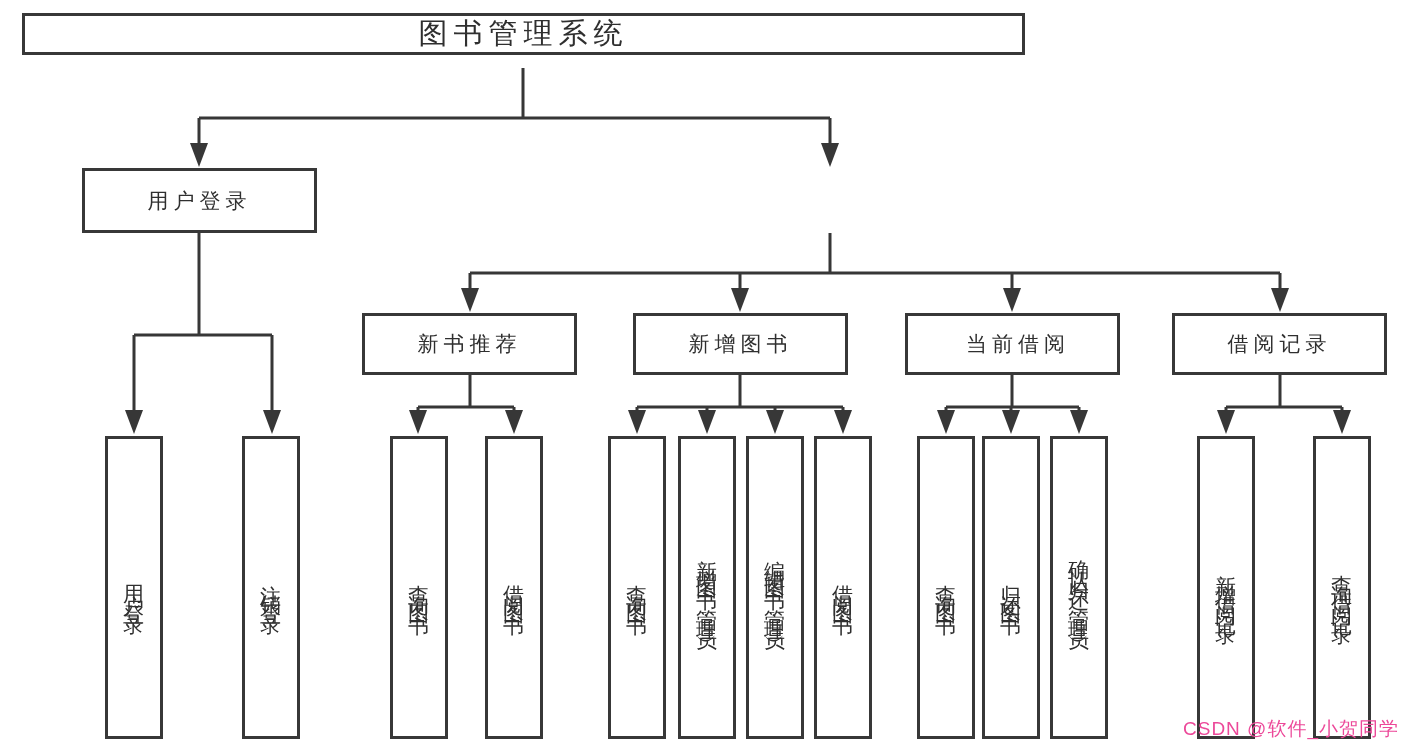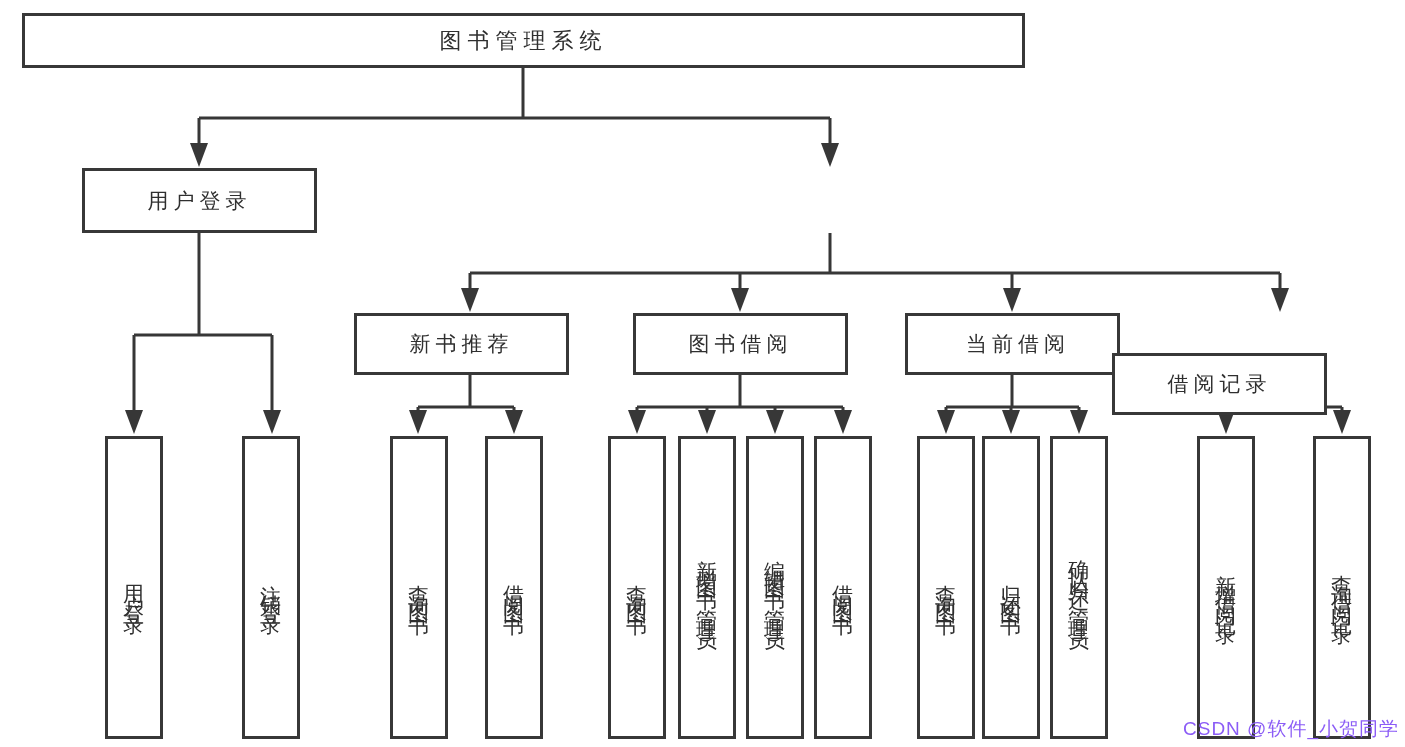--- a/index.html
+++ b/index.html
@@ -24,22 +24,22 @@
     color: #2f2f2f;
     display: flex;
     align-items: center;
     justify-content: center;
     text-align: center;
     letter-spacing: 5px;
     white-space: nowrap;
   }
   .node-root {
     left: 22px; top: 13px;
-    width: 1003px; height: 55px;
-    font-size: 22px;
+    width: 1003px; height: 42px;
+    font-size: 29px;
     letter-spacing: 6px;
   }
   .node-l2 {
     width: 235px; height: 65px;
     top: 168px;
     font-size: 21px;
   }
   .node-l3 {
     width: 215px; height: 62px;
     top: 313px;
@@ -58,21 +58,21 @@
     justify-content: center;
     writing-mode: vertical-rl;
     font-size: 21px;
     letter-spacing: 10px;
     line-height: 1;
   }
   .watermark {
     position: absolute;
     left: 1183px; top: 716px;
     font-size: 19px;
-    color: #8b5cf6;
+    color: #ec4899;
     letter-spacing: 1px;
     z-index: 5;
     white-space: nowrap;
   }
 </style>
 </head>
 <body>
 
 <div class="stage">
 
@@ -137,24 +137,24 @@
     <g fill="#373737" stroke="none">
       <polygon points="1217,410 1235,410 1226,434"></polygon>
       <polygon points="1333,410 1351,410 1342,434"></polygon>
     </g>
   </svg>
 
   <div class="node node-root">图书管理系统</div>
 
   <div class="node node-l2" style="left:82px;">用户登录</div>
 
-  <div class="node node-l3" style="left:354px;">新书推荐</div>
-  <div class="node node-l3" style="left:633px;">图书借阅</div>
+  <div class="node node-l3" style="left:362px;">新书推荐</div>
+  <div class="node node-l3" style="left:633px;">新增图书</div>
   <div class="node node-l3" style="left:905px;padding-left:11px;">当前借阅</div>
-  <div class="node node-l3" style="left:1112px;margin-top:40px;">借阅记录</div>
+  <div class="node node-l3" style="left:1172px;">借阅记录</div>
 
   <div class="leaf" style="left:105px;">用户登录</div>
   <div class="leaf" style="left:242px;">注销登录</div>
 
   <div class="leaf" style="left:390px;">查询图书</div>
   <div class="leaf" style="left:485px;">借阅图书</div>
 
   <div class="leaf" style="left:608px;">查询图书</div>
   <div class="leaf" style="left:678px;">新增图书（管理员）</div>
   <div class="leaf" style="left:746px;">编辑图书（管理员）</div>

